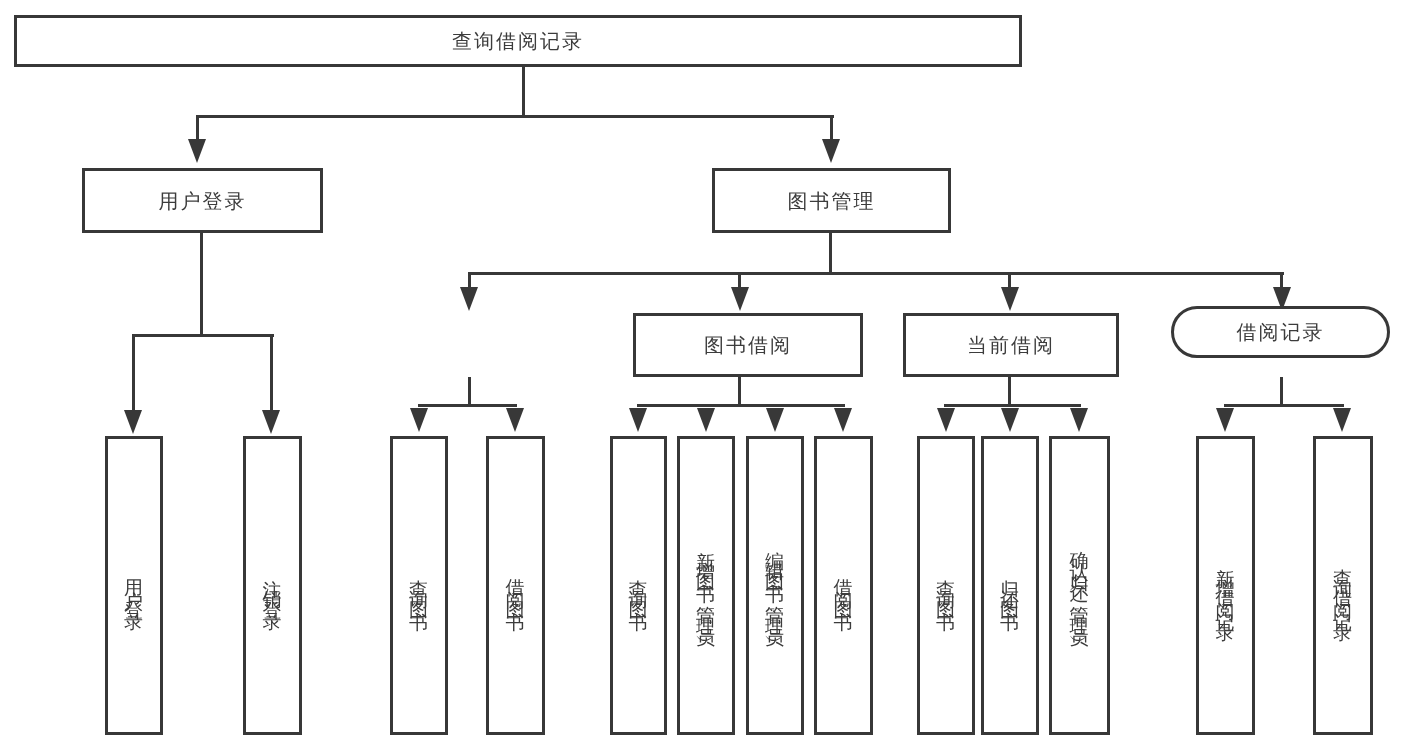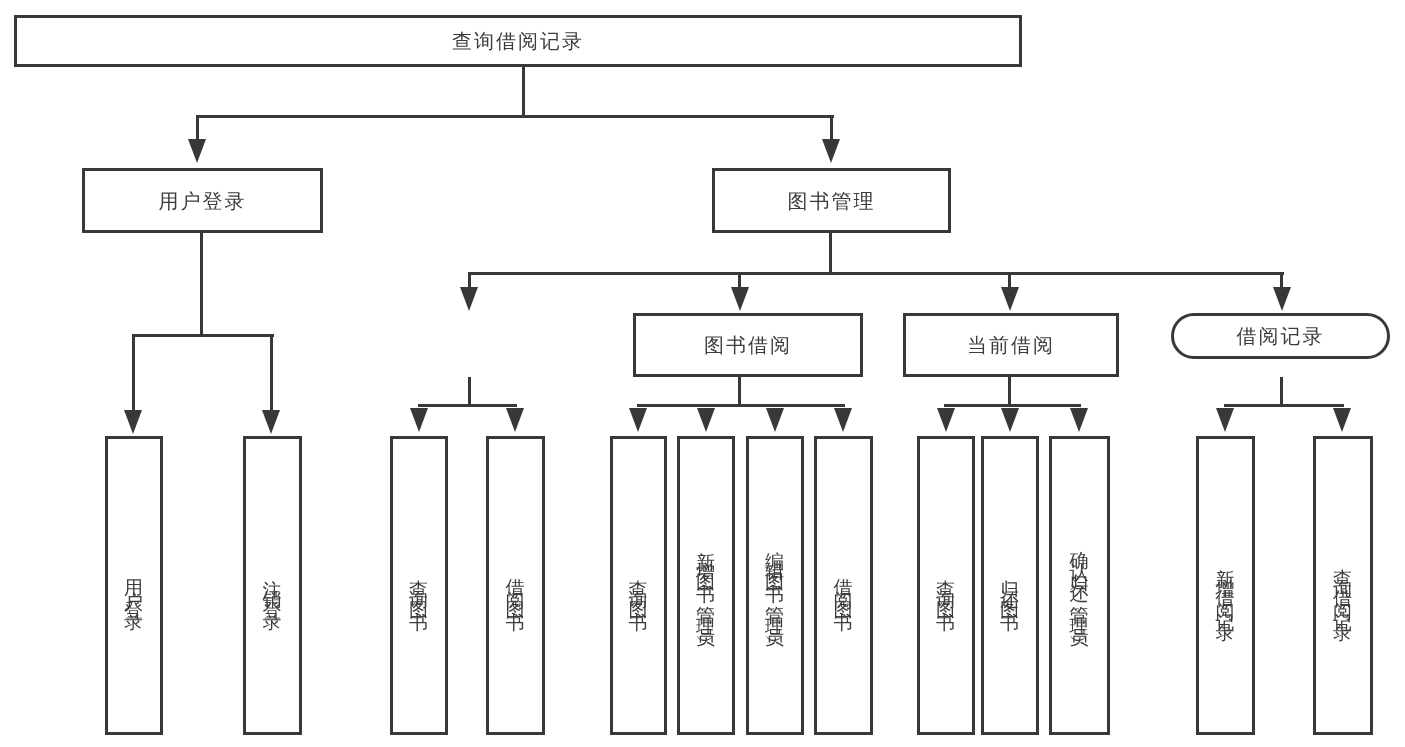--- a/index.html
+++ b/index.html
@@ -89,21 +89,21 @@
     </div>
     <div class="box" style="left: 712px; top: 168px; width: 239px; height: 65px; text-align: center;">
       <span class="label">图书管理</span>
     </div>
     <div class="box" style="left: 633px; top: 313px; width: 230px; height: 64px;">
       <span class="label">图书借阅</span>
     </div>
     <div class="box" style="left: 903px; top: 313px; width: 216px; height: 64px;">
       <span class="label">当前借阅</span>
     </div>
-    <div class="box" style="left: 1171px; top: 313px; width: 219px; height: 46px; border-radius: 26px;">
+    <div class="box" style="left: 1171px; top: 306px; width: 219px; height: 52px; border-radius: 26px;">
       <span class="label">借阅记录</span>
     </div>
     <div class="box vertical" style="left: 105px; top: 436px; width: 58px; height: 299px;">
       <span class="label">用户登录</span>
     </div>
     <div class="box vertical" style="left: 243px; top: 436px; width: 59px; height: 299px;">
       <span class="label">注销登录</span>
     </div>
     <div class="box vertical" style="left: 390px; top: 436px; width: 58px; height: 299px;">
       <span class="label">查询图书</span>

